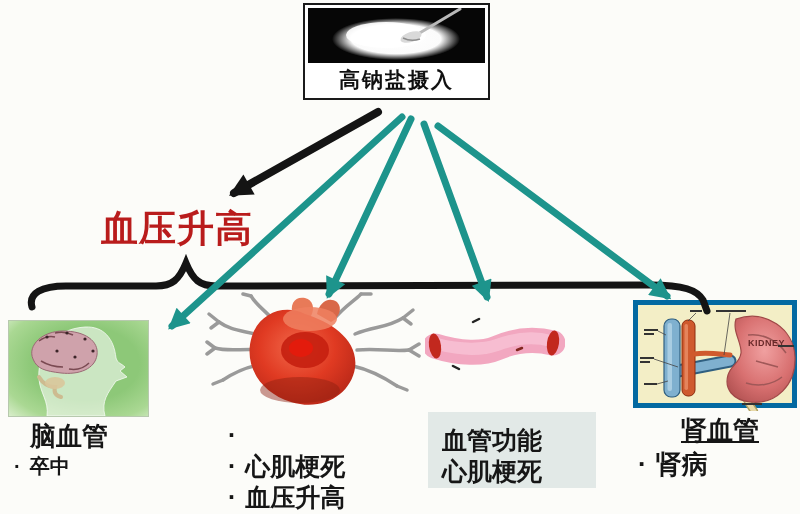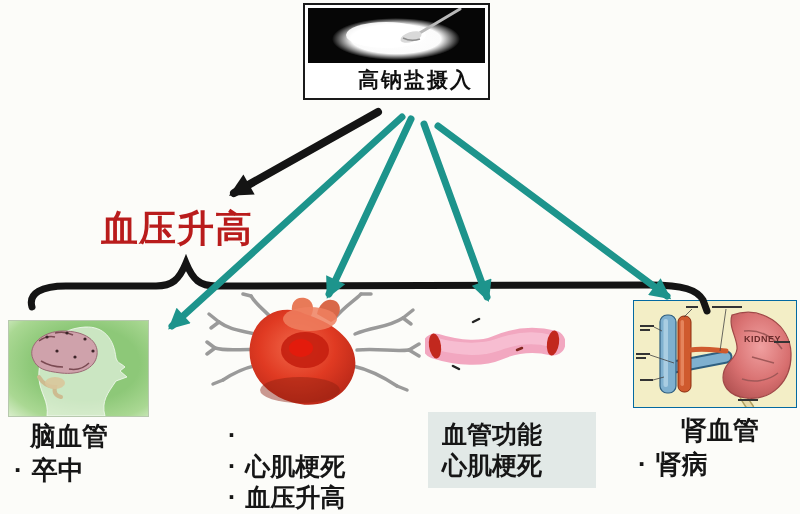--- a/index.html
+++ b/index.html
@@ -7,51 +7,51 @@
          font-family:"Liberation Sans","DejaVu Sans",sans-serif;color:#161616;}
 
   
   .connectors{position:absolute;left:0;top:0;z-index:30;pointer-events:none;}
 
   
   .source-box{position:absolute;left:303px;top:3px;width:187px;height:97px;background:#ffffff;
               border:2px solid #1a1a1a;box-sizing:border-box;z-index:10;}
   .salt-img{position:absolute;left:3px;top:3px;width:177px;height:55px;background:#060606;overflow:hidden;}
   .source-label{position:absolute;left:0;bottom:4px;width:100%;text-align:center;
-                font-size:21px;font-weight:bold;letter-spacing:2px;color:#101010;padding-left:19px;}
+                font-size:21px;font-weight:bold;letter-spacing:2px;color:#101010;}
 
   
   .bp-label{position:absolute;left:101px;top:204px;font-size:37px;font-weight:bold;
             color:#b91c1c;letter-spacing:1px;z-index:10;}
 
   
   .brain-box{position:absolute;left:8px;top:320px;width:141px;height:97px;z-index:5;
              background:radial-gradient(ellipse at 55% 45%, #8dc878 50%, #aad893 80%, #d9eecb 100%);
              border:1px solid #b7c9ae;box-sizing:border-box;}
 
   
   .heart-box{position:absolute;left:205px;top:292px;width:235px;height:122px;z-index:5;}
   .vessel-box{position:absolute;left:425px;top:316px;width:140px;height:58px;z-index:5;}
 
   
   .kidney-box{position:absolute;left:633px;top:300px;width:164px;height:108px;z-index:5;
-              background:#f3eec6;border:1px solid #0369a1;box-sizing:border-box;}
+              background:#f3eec6;border:5px solid #0369a1;box-sizing:border-box;}
 
   
   .caption{position:absolute;font-weight:bold;z-index:10;text-align:center;}
   .brain-caption{left:30px;top:419px;font-size:26px;}
-  .brain-item{left:14px;top:453px;font-size:26px;}
+  .brain-item{left:14px;top:453px;font-size:20px;}
   .heart-list{position:absolute;left:228px;top:420px;z-index:10;}
   .heart-list .row{font-size:25px;font-weight:bold;line-height:31px;display:flex;align-items:center;}
   .bullet{display:inline-block;margin-right:9px;font-weight:bold;}
   .vessel-caption-box{position:absolute;left:428px;top:412px;width:168px;height:76px;
                       background:#e2e9e7;z-index:10;}
   .vc-line{margin:0 0 0 14px;font-size:25px;font-weight:bold;line-height:31px;}
-  .vc-line:first-child{margin-top:7px;font-family:Liberation Serif, serif;}
-  .kidney-caption{left:681px;top:413px;font-size:26px;}
+  .vc-line:first-child{margin-top:13px;font-family:Liberation Serif, serif;}
+  .kidney-caption{left:681px;top:413px;font-size:26px;text-decoration:underline;}
   .kidney-item{left:638px;top:447px;font-size:26px;}
 </style>
 </head>
 <body>
 
 <div class="stage">
 
   <div class="source-box">
     <div class="salt-img">
       <svg width="177" height="55" viewBox="0 0 177 55">

